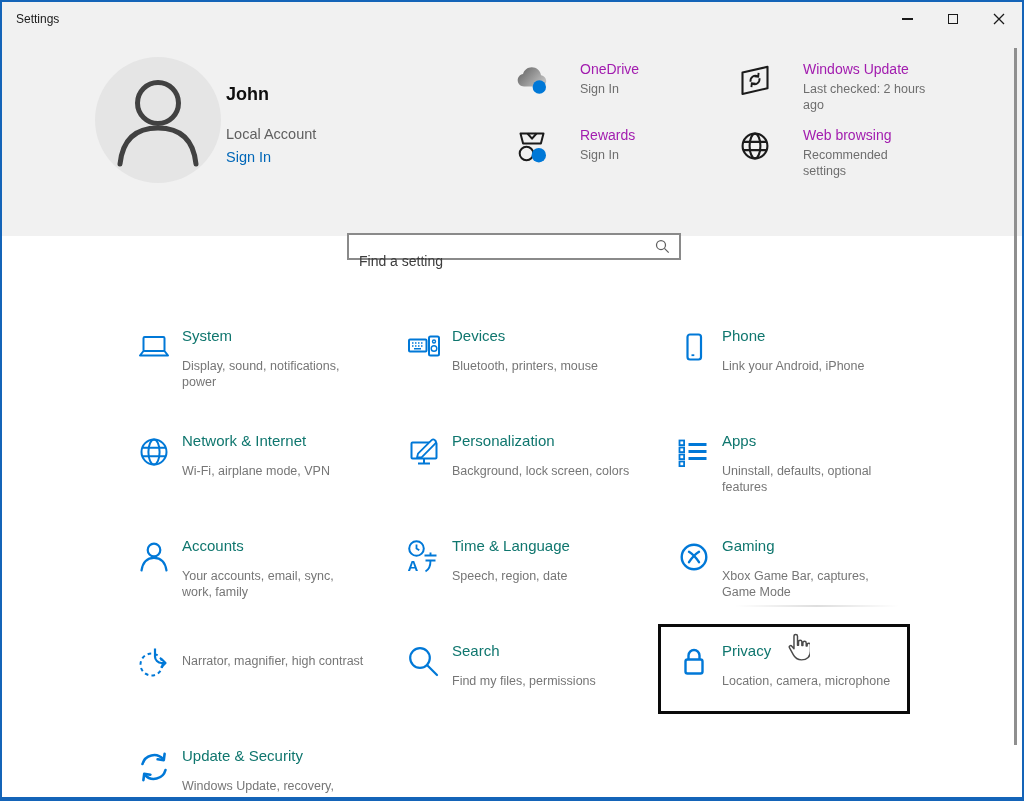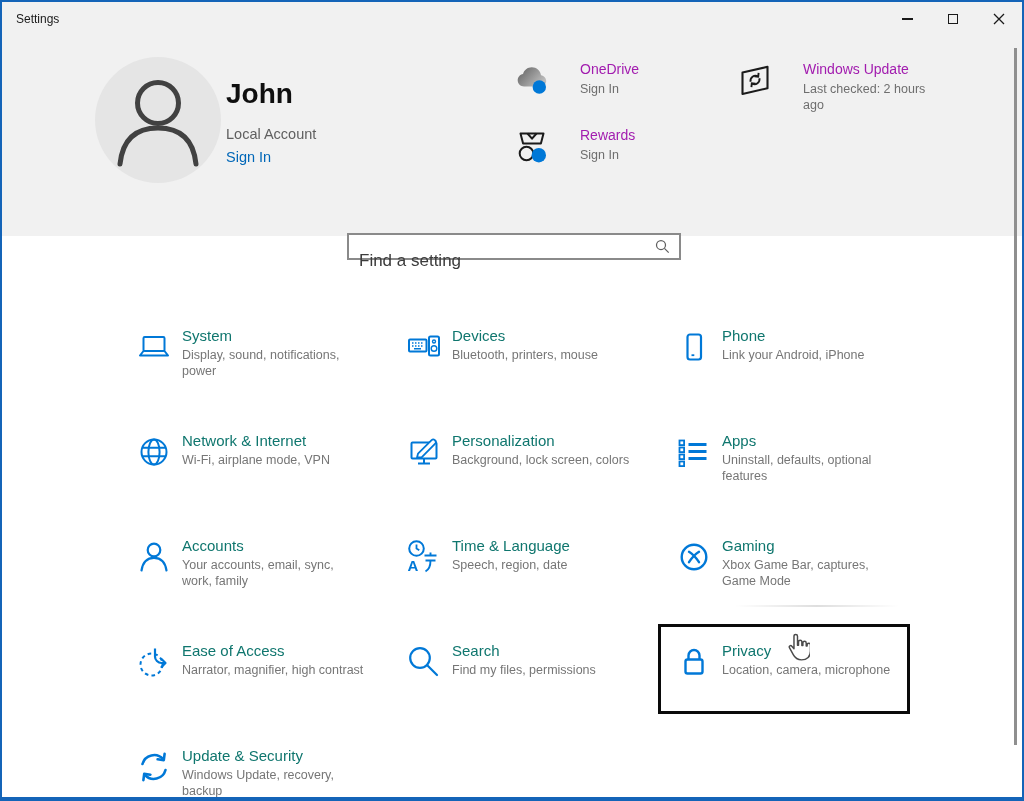--- a/index.html
+++ b/index.html
@@ -37,21 +37,21 @@
   .max-glyph { display: block; width: 10px; height: 10px; border: 1.4px solid #1a1a1a; }
   .close-glyph { width: 12px; height: 12px; display: block; }
 
   .avatar {
     position: absolute; left: 93px; top: 55px;
     width: 126px; height: 126px; border-radius: 50%;
     background: #e5e5e5; overflow: hidden;
   }
   .avatar svg { width: 126px; height: 126px; display: block; }
   .user-info { position: absolute; left: 224px; top: 76px; }
-  .user-name { font-size: 28px; font-weight: 700; color: #0f0f0f; line-height: 32px; }
+  .user-name { font-size: 18px; font-weight: 700; color: #0f0f0f; line-height: 32px; }
   .user-type { font-size: 14.5px; color: #5f5f5f; margin-top: 16px; }
   .user-signin { font-size: 14.5px; color: #0067b8; margin-top: 7px; cursor: pointer; }
 
   .quick-grid {
     position: absolute; left: 505px; top: 55px;
     display: grid; grid-template-columns: 223px 280px; grid-auto-rows: 66px;
   }
   .quick-item { display: flex; align-items: flex-start; cursor: pointer; }
   .quick-icon { width: 40px; height: 40px; margin: 3px 28px 0 5px; flex-shrink: 0; }
   .quick-icon svg { width: 40px; height: 40px; display: block; }
@@ -61,39 +61,39 @@
   
   .search-box {
     position: absolute; left: 345px; top: 231px;
     width: 334px; height: 27px;
     border: 2px solid #8a8a8a; background: #fff;
     display: flex; align-items: center;
   }
   .search-box input {
     flex: 1; border: none; outline: none; background: transparent;
     font-family: "Liberation Sans", sans-serif;
-    font-size: 17px; color: #ef4444; padding: 0 0 0 10px; margin-top: 28px;
+    font-size: 14px; color: #ef4444; padding: 0 0 0 10px; margin-top: 28px;
   }
   .search-box input::placeholder { color: #3c3c3c; opacity: 1; }
   .search-glyph { width: 15px; height: 15px; margin-right: 9px; flex-shrink: 0; }
   .search-glyph svg { width: 15px; height: 15px; display: block; }
 
   
   .category-grid {
     position: absolute; left: 120px; top: 322px; width: 812px;
     display: grid; grid-template-columns: 270px 270px 270px; grid-auto-rows: 105px;
   }
   .category-tile {
     display: flex; align-items: flex-start;
     padding: 2px 0 0 12px; cursor: pointer; position: relative; z-index: 2;
   }
   .cat-icon { width: 40px; height: 40px; margin: 1px 8px 0 0; flex-shrink: 0; }
   .cat-icon svg { width: 40px; height: 40px; display: block; }
   .cat-title { font-size: 15px; color: #0f766e; line-height: 20px; }
-  .cat-sub { font-size: 12.5px; color: #767676; line-height: 16px; margin-top: 1px; max-width: 182px; }
+  .cat-sub { font-size: 12.5px; color: #767676; line-height: 16px; margin-top: 12px; max-width: 182px; }
 
   .privacy-box {
     position: absolute; left: 536px; top: 300px; width: 252px; height: 90px;
     border: 3px solid #0a0a0a; pointer-events: none; z-index: 3;
   }
   .hover-divider {
     position: absolute; left: 613px; top: 281px; width: 164px; height: 2px;
     background: linear-gradient(90deg, rgba(0,0,0,0) 0%, rgba(0,0,0,0.13) 50%, rgba(0,0,0,0) 100%);
     pointer-events: none;
   }
@@ -186,20 +186,33 @@
               <path d="M15.5 7.5l4.5 5.2 4.5-5.2" stroke-linejoin="round"></path>
               <circle cx="14.5" cy="27.5" r="6.8"></circle>
               <circle cx="26.8" cy="29.2" r="7.2" fill="#0078d7" stroke="none"></circle>
             </svg>
           </span>
     <span>
       <div class="quick-title">Rewards</div>
       <div class="quick-sub">Sign In</div>
     </span>
   </div>
+        <div class="quick-item">
+    <span class="quick-icon">
+            <svg viewBox="0 0 40 40" fill="none" stroke="#1b1b1b" stroke-width="2.1">
+              <circle cx="20" cy="20" r="12.4"></circle>
+              <ellipse cx="20" cy="20" rx="5.4" ry="12.4"></ellipse>
+              <path d="M8.8 15.9h22.4M8.8 24.1h22.4"></path>
+            </svg>
+          </span>
+    <span>
+      <div class="quick-title">Web browsing</div>
+      <div class="quick-sub">Recommended settings</div>
+    </span>
+  </div>
       </div>
   </div>
 
   <div class="search-box">
     <input type="text" value="" placeholder="Find a setting" style="">
     <span class="search-glyph">
       <svg viewBox="0 0 18 18" fill="none" stroke="#5f5f5f" stroke-width="1.5">
         <circle cx="7.2" cy="7.2" r="5.4"></circle>
           <path d="M11.3 11.3L16.4 16.4"></path>
       </svg>
@@ -337,21 +350,20 @@
   </div>
       <div class="category-tile">
     <span class="cat-icon">
           <svg viewBox="0 0 40 40" fill="none" stroke="#0078d7" stroke-width="2">
             <circle cx="17.5" cy="22.5" r="11" stroke-dasharray="3.6 3.2"></circle>
             <path d="M21 6.5v8a6.5 6.5 0 0 0 6.5 6.5h3" stroke-width="2.2"></path>
             <path d="M27.5 17l4 4-4 4" stroke-width="2.2" stroke-linejoin="round" stroke-linecap="round"></path>
           </svg>
         </span>
     <span>
-      <div class="cat-title">Ease of Access</div>
       <div class="cat-sub">Narrator, magnifier, high contrast</div>
     </span>
   </div>
       <div class="category-tile">
     <span class="cat-icon">
           <svg viewBox="0 0 40 40" fill="none" stroke="#0078d7" stroke-width="2.2">
             <circle cx="16" cy="16" r="9.8"></circle>
             <path d="M23.2 23.2L33 33" stroke-linecap="round"></path>
           </svg>
         </span>

